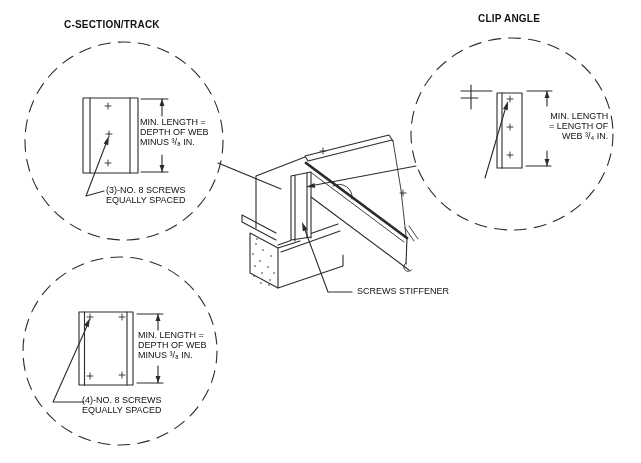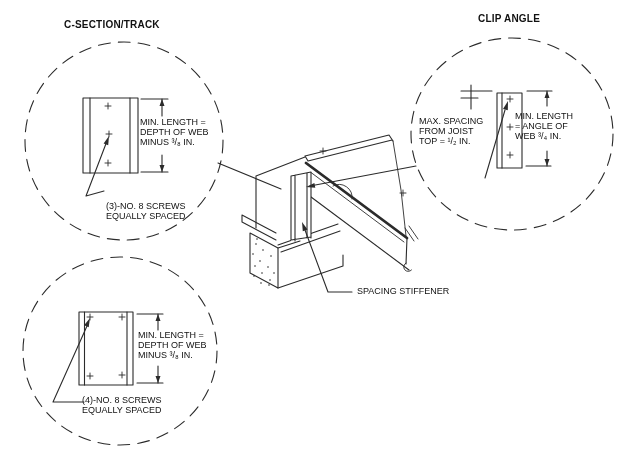--- a/index.html
+++ b/index.html
@@ -120,44 +120,39 @@
   <div class="lbl title" style="left:64px;top:20px;">C-SECTION/TRACK</div>
 
   <div class="lbl title" style="left:478px;top:14px;">CLIP ANGLE</div>
 
   <div class="lbl" style="left:140px;top:117px;">
     <div>MIN. LENGTH =</div>
     <div>DEPTH OF WEB</div>
     <div>MINUS ³/₈ IN.</div>
   </div>
 
-  <div class="lbl" style="left:106px;top:185px;margin-top:16px;">
+  <div class="lbl" style="left:106px;top:185px;">
     <div>(3)-NO. 8 SCREWS</div>
     <div>EQUALLY SPACED</div>
   </div>
 
   <div class="lbl" style="left:138px;top:330px;">
     <div>MIN. LENGTH =</div>
     <div>DEPTH OF WEB</div>
     <div>MINUS ³/₈ IN.</div>
   </div>
 
   <div class="lbl" style="left:82px;top:395px;">
     <div>(4)-NO. 8 SCREWS</div>
     <div>EQUALLY SPACED</div>
   </div>
 
-  <div class="lbl" style="left:419px;top:116px;">
-    <div>MAX. SPACING</div>
-    <div>FROM JOIST</div>
-    <div>TOP = ¹/₂ IN.</div>
-  </div>
 
-  <div class="lbl" style="left:515px;top:111px;">
+  <div class="lbl" style="left:549px;top:111px;text-align:right;">
     <div>MIN. LENGTH</div>
-    <div>= ANGLE OF</div>
+    <div>= LENGTH OF</div>
     <div>WEB ³/₄ IN.</div>
   </div>
 
 
-  <div class="lbl" style="left:357px;top:286px;">SPACING STIFFENER</div>
+  <div class="lbl" style="left:357px;top:286px;">SCREWS STIFFENER</div>
 
 </div>
 
 </body></html>

